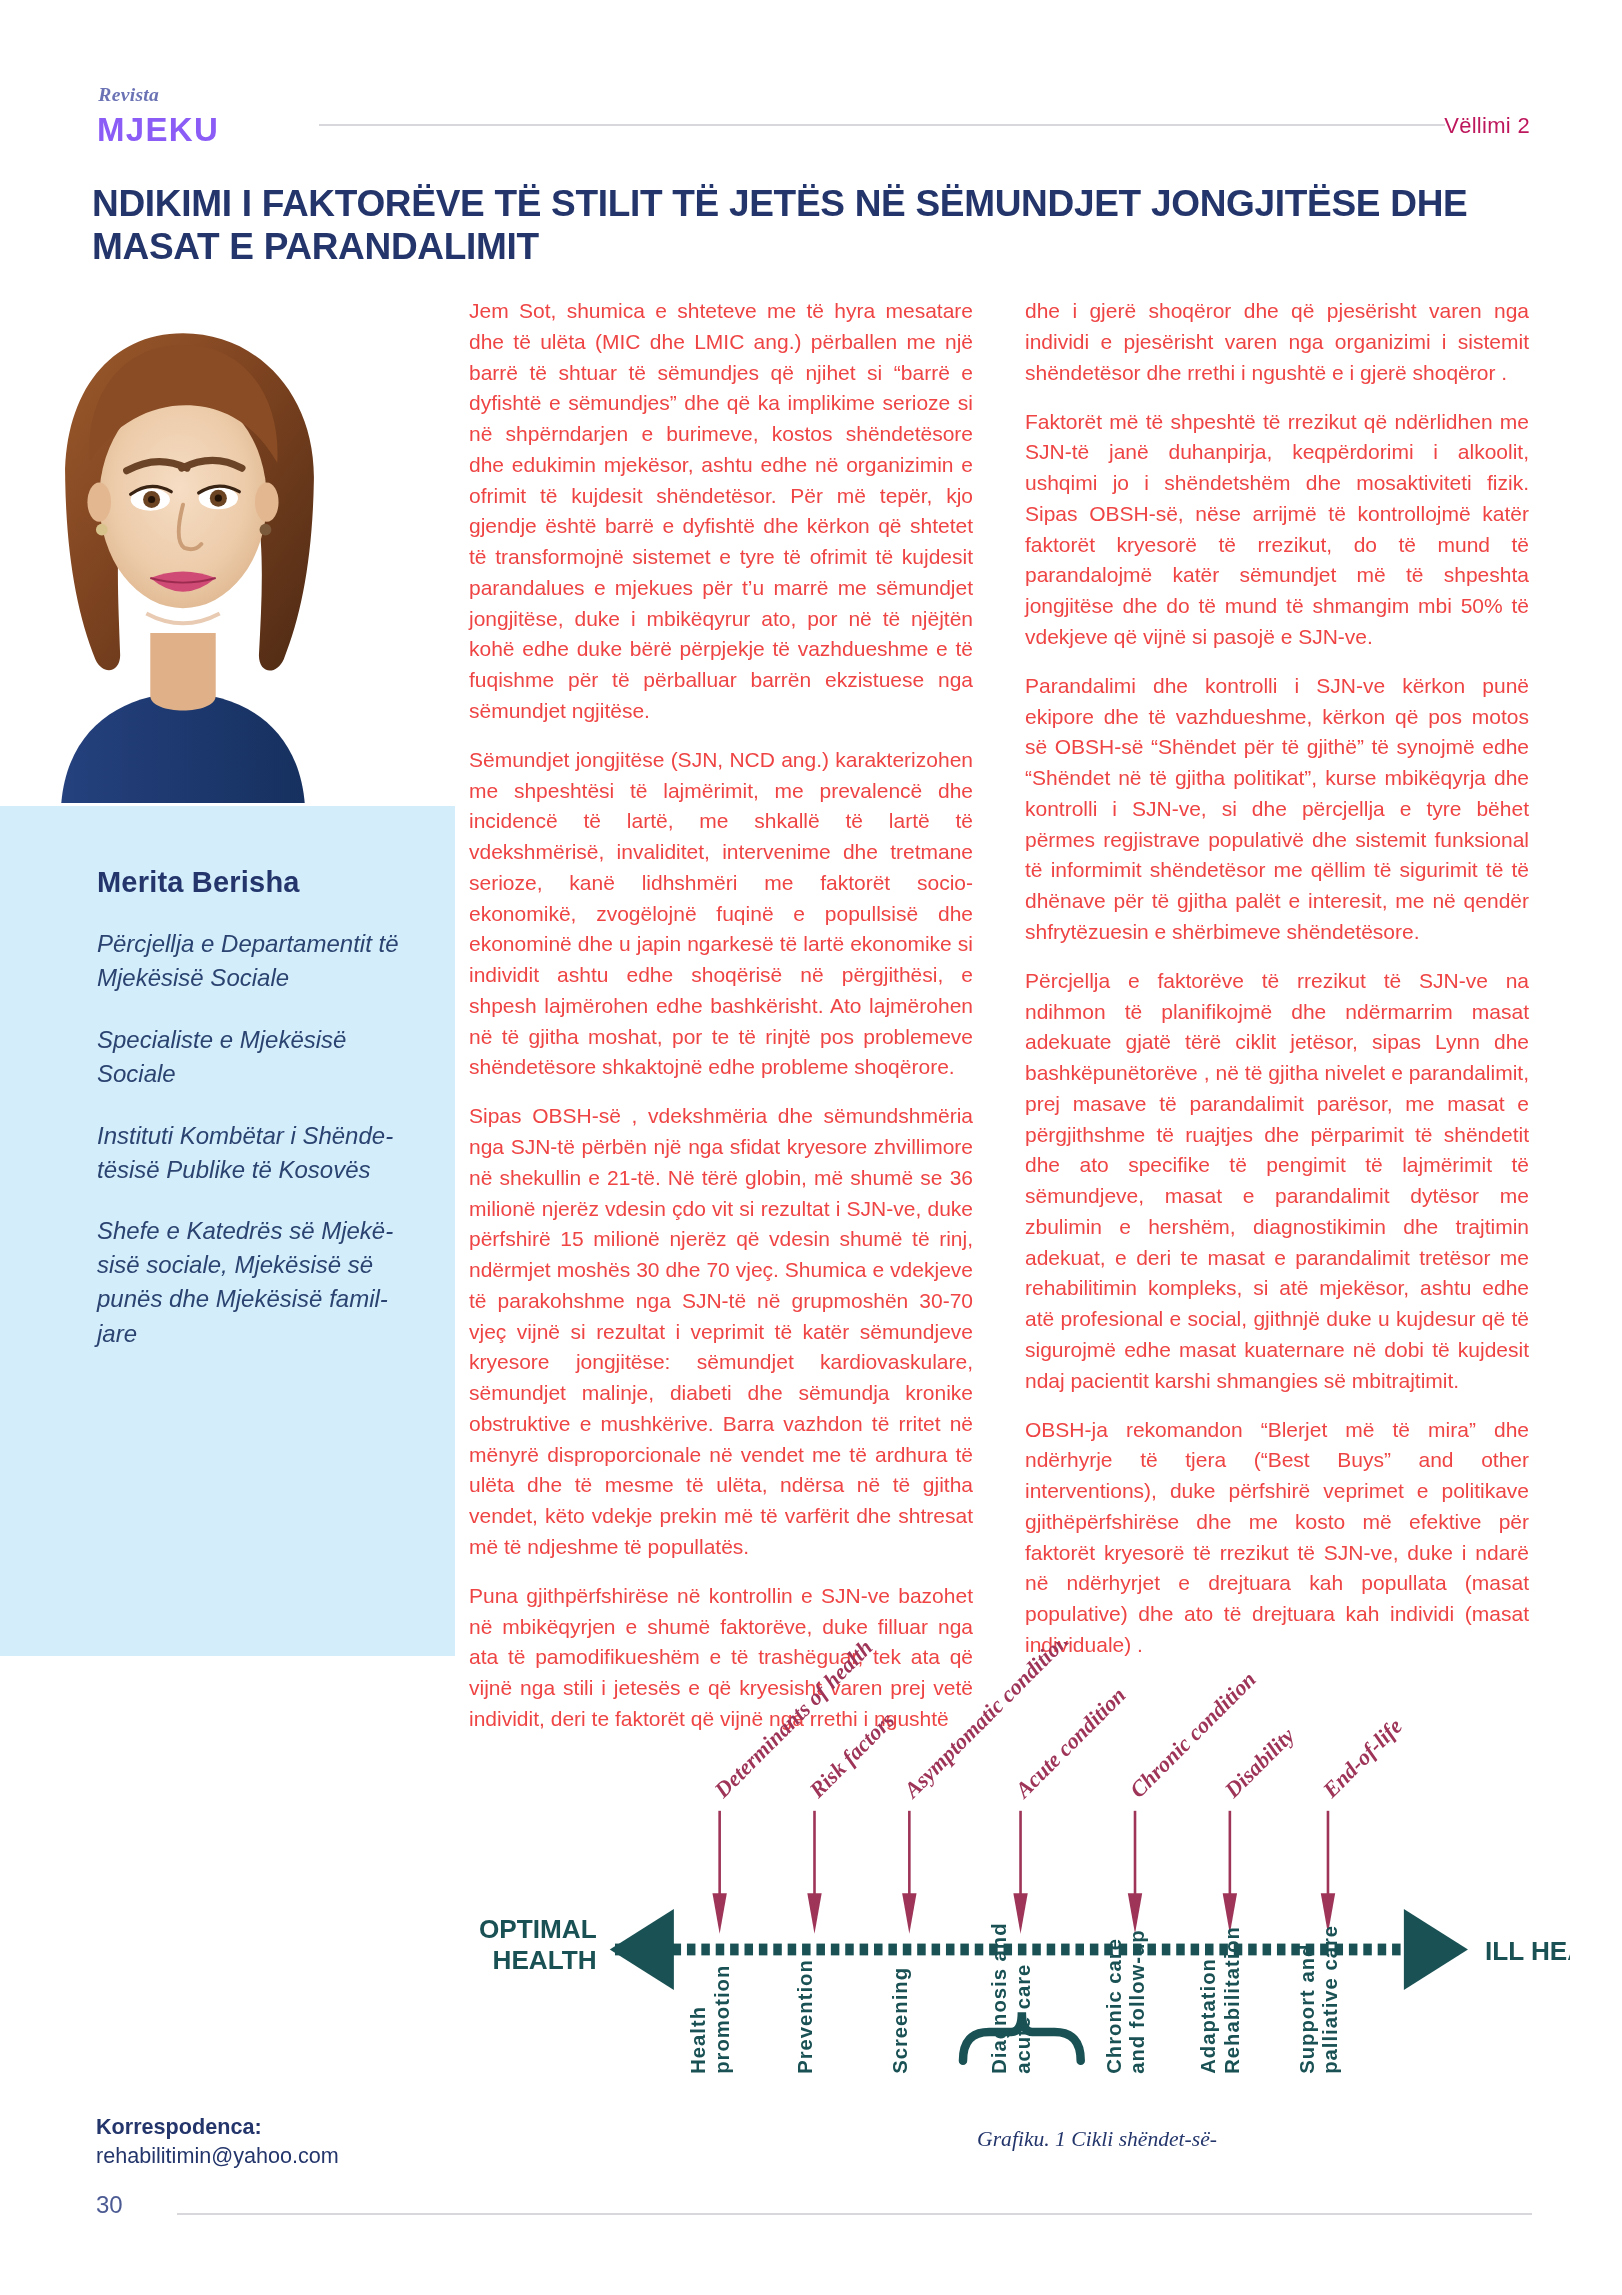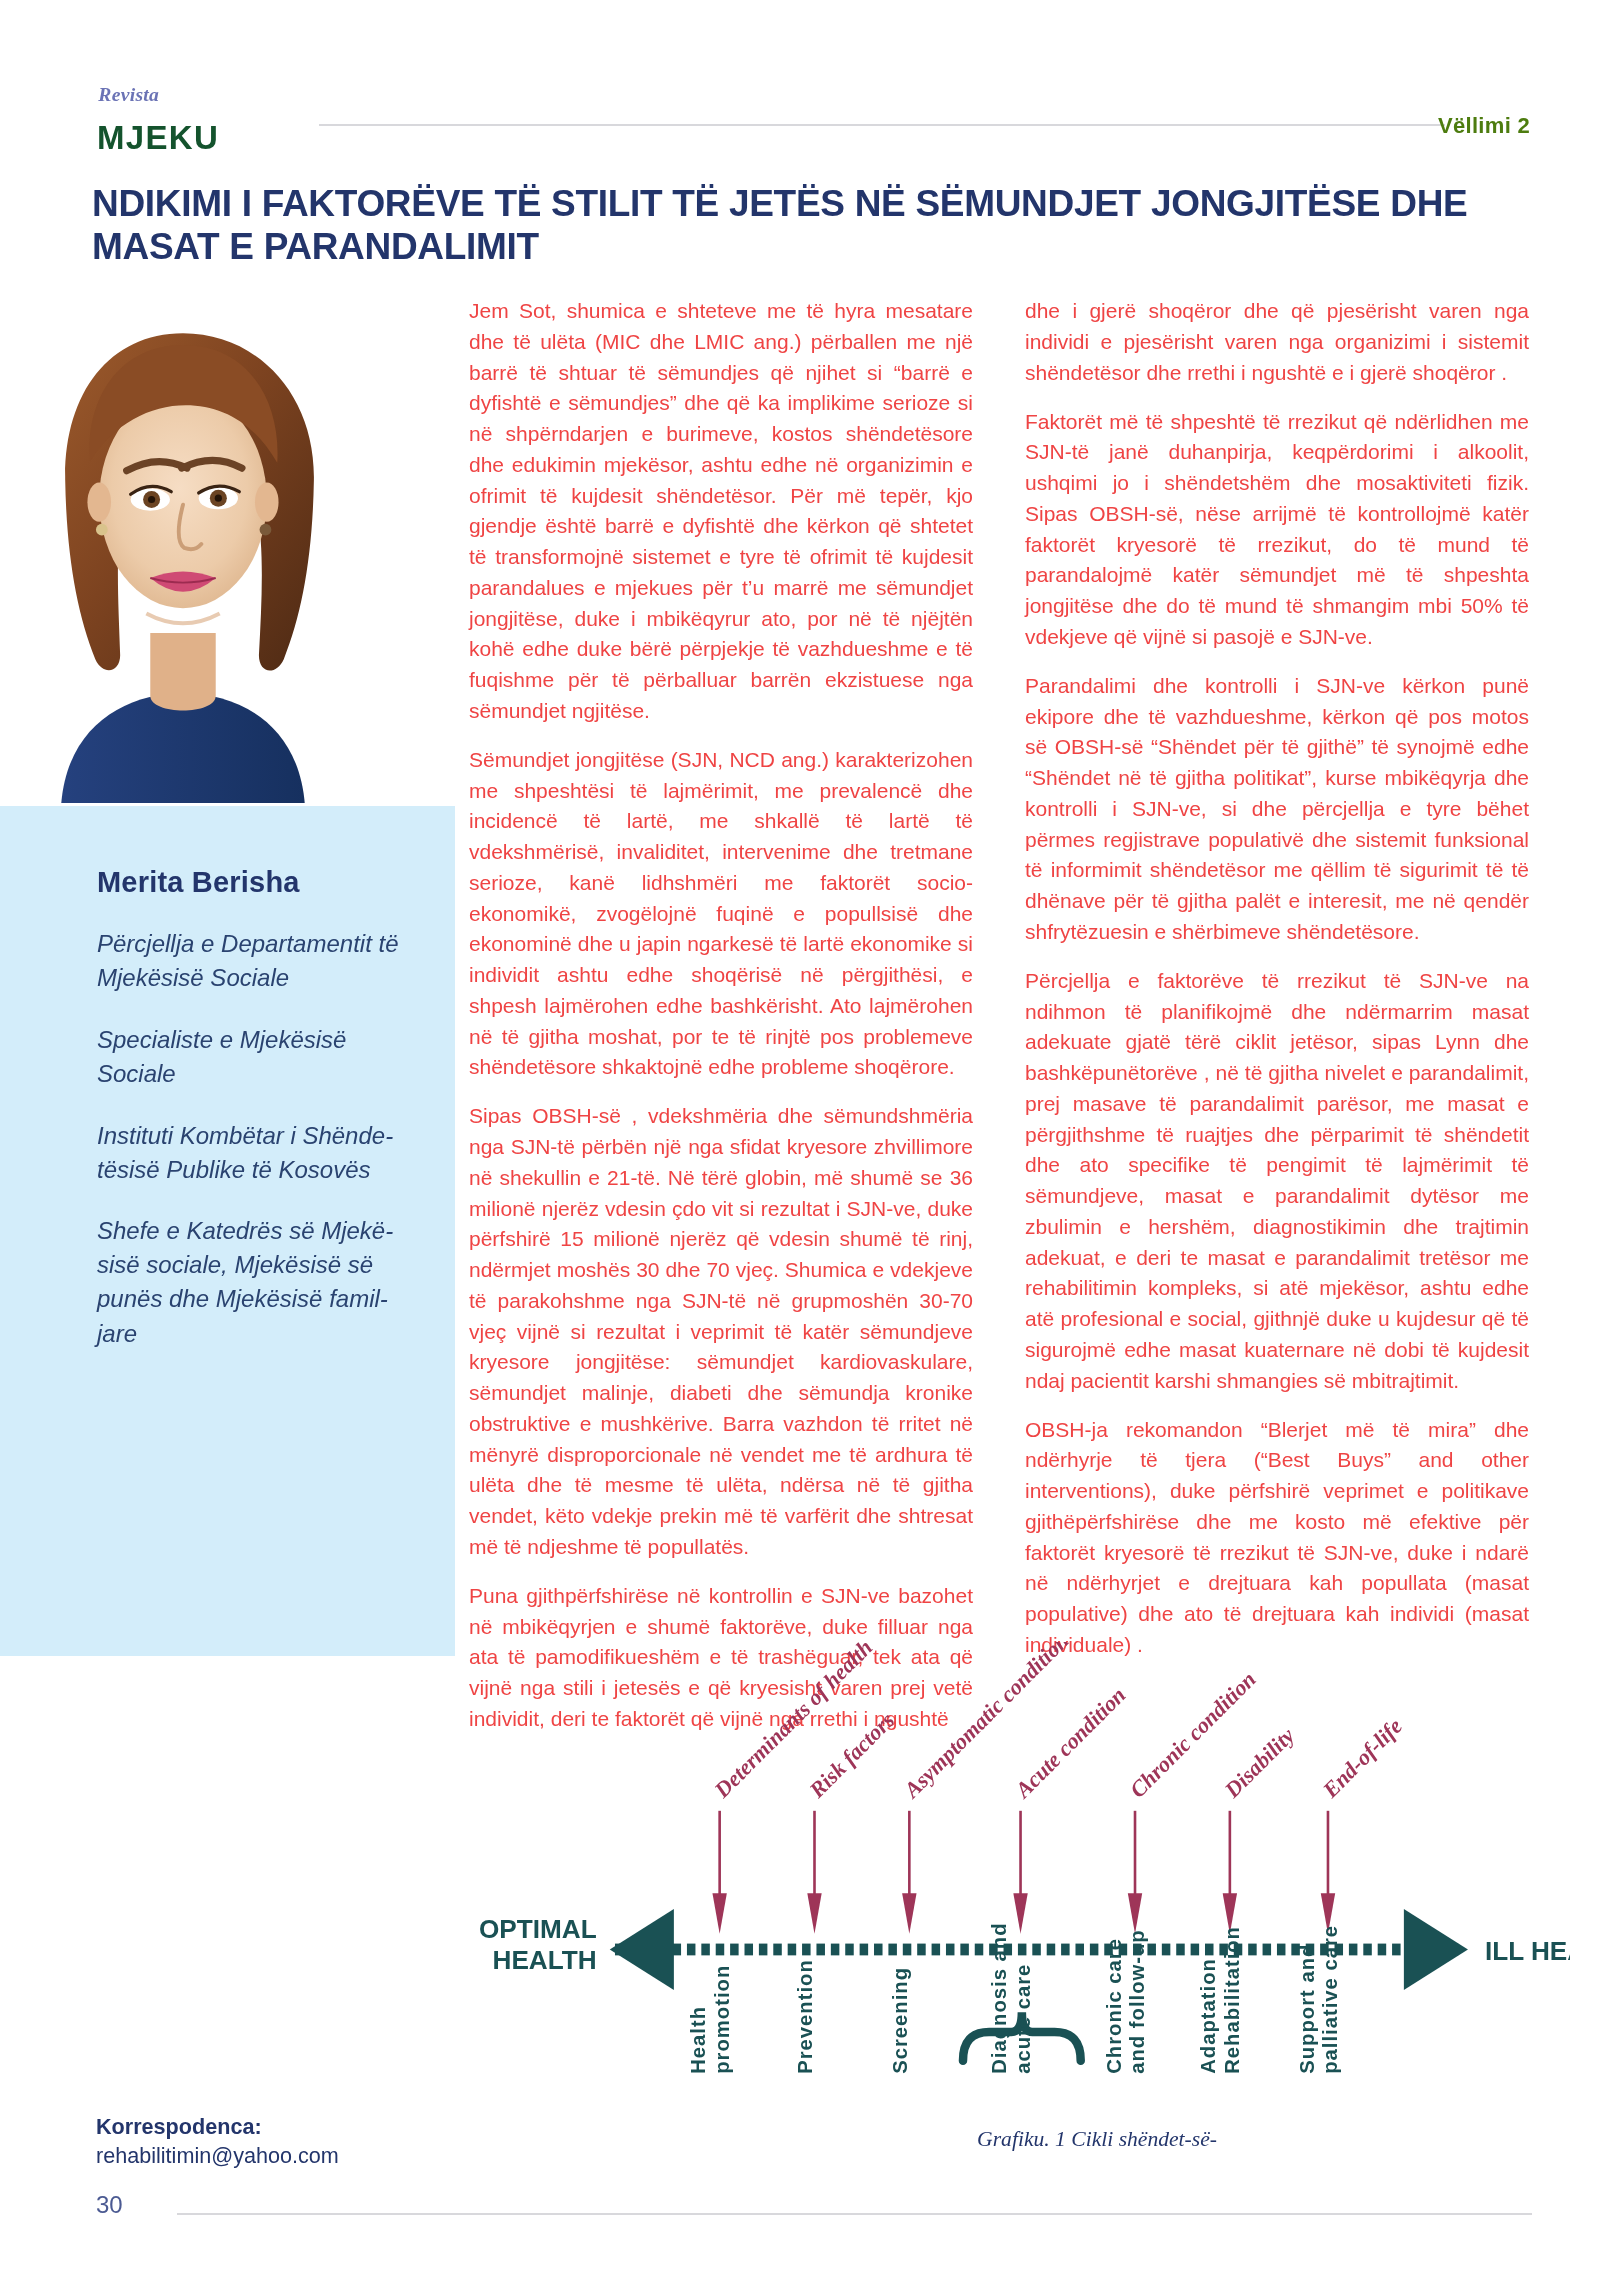--- a/index.html
+++ b/index.html
@@ -38,40 +38,40 @@
     font-size: 19.6px;
     color: #6b73b5;
     letter-spacing: 0.3px;
     line-height: 1;
     margin-left: 1.3px;
   }
   .logo-mjeku {
     font-family: "Liberation Sans", sans-serif;
     font-weight: bold;
     font-size: 33px;
-    color: #14532d;
+    color: #8b5cf6;
     letter-spacing: 1.3px;
     line-height: 1.05;
-    margin-top: 16px;
+    margin-top: 8px;
   }
   .masthead-rule {
     position: absolute;
     left: 222px;
     top: 39px;
     width: 1126px;
     height: 2px;
     background: #d8d8dc;
   }
   .volume-label {
     position: absolute;
     right: 0;
     top: 27.5px;
     font-size: 22px;
-    font-weight: bold;
-    color: #4d7c0f;
+    font-weight: normal;
+    color: #be185d;
     letter-spacing: 0.3px;
     text-align: right;
     white-space: nowrap;
   }
 
   
   .article-title {
     position: absolute;
     left: 92px;
     top: 157px;

